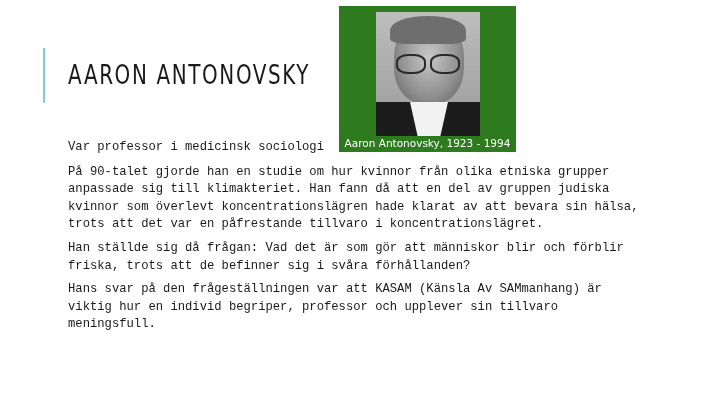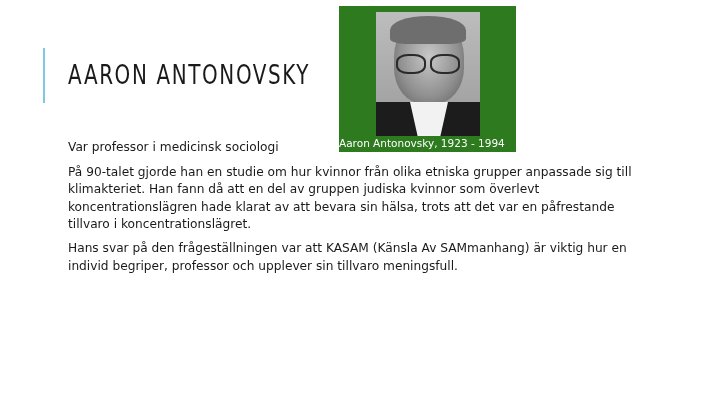--- a/index.html
+++ b/index.html
@@ -53,30 +53,30 @@
       position: absolute; left: 0; bottom: 0; width: 104px; height: 34px;
       background: #1c1c1c;
     }
     .shirt {
       position: absolute; left: 34px; bottom: 0; width: 38px; height: 34px;
       background: #f2f2f2;
       clip-path: polygon(0 0, 100% 0, 80% 100%, 20% 100%);
     }
     .caption {
       position: absolute; left: 0; bottom: 2px; width: 177px;
-      color: #ffffff;
+      text-align: center; color: #ffffff;
       font-family: "DejaVu Sans", sans-serif;
       font-size: 10.5px; line-height: 14px; white-space: nowrap;
     }
     .body-text {
       position: absolute; left: 68px; top: 139px; width: 580px;
       font-family: "DejaVu Sans", sans-serif;
       font-size: 12.2px; line-height: 17.6px; color: #1a1a1a;
     }
-    .body-text p { margin: 0 0 6px 0; }
+    .body-text p { margin: 0 0 6px 0; font-family: Liberation Mono, monospace; }
     .body-text p.first { margin-bottom: 7px; }
   </style>
 </head>
 <body>
 
 <div class="accent-bar"></div>
 
 <div class="title">AARON ANTONOVSKY</div>
 
 <div class="photo-frame">
@@ -89,14 +89,15 @@
     </div>
     <div class="jacket"></div>
     <div class="shirt"></div>
   </div>
   <div class="caption">Aaron Antonovsky, 1923 - 1994</div>
 </div>
 
 <div class="body-text">
   <p class="first">Var professor i medicinsk sociologi</p>
   <p>På 90-talet gjorde han en studie om hur kvinnor från olika etniska grupper anpassade sig till klimakteriet. Han fann då att en del av gruppen judiska kvinnor som överlevt koncentrationslägren hade klarat av att bevara sin hälsa, trots att det var en påfrestande tillvaro i koncentrationslägret.</p>
+  <p>Han ställde sig då frågan: Vad det är som gör att människor blir och förblir friska, trots att de befinner sig i svåra förhållanden?</p>
   <p>Hans svar på den frågeställningen var att KASAM (Känsla Av SAMmanhang) är viktig hur en individ begriper, professor och upplever sin tillvaro meningsfull.</p>
 </div>
 
 </body></html>

